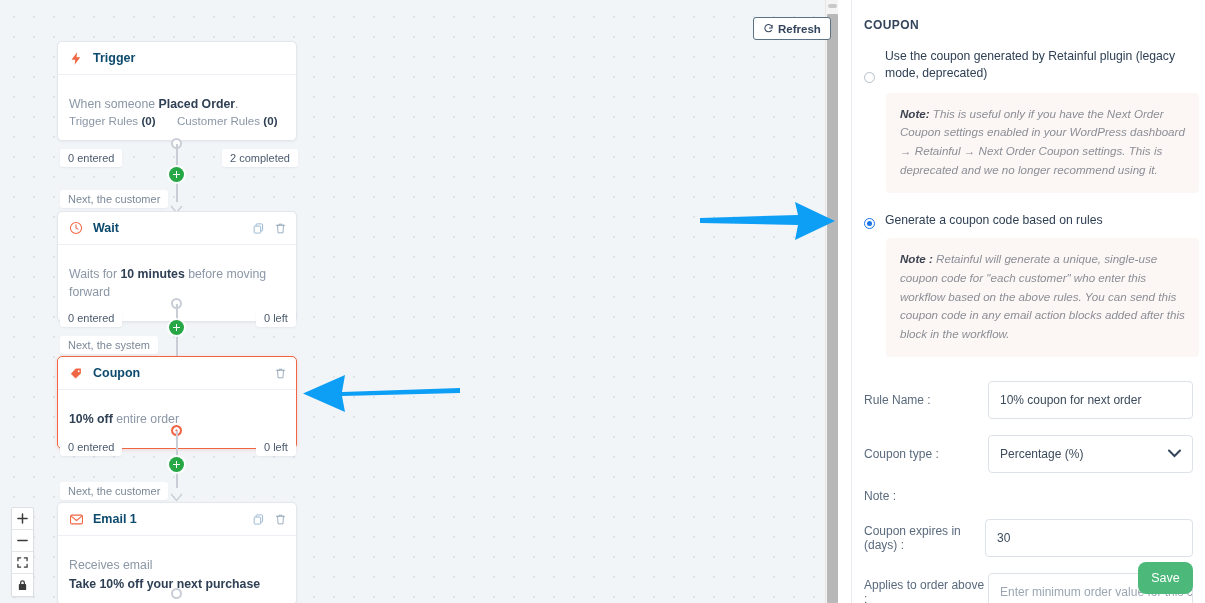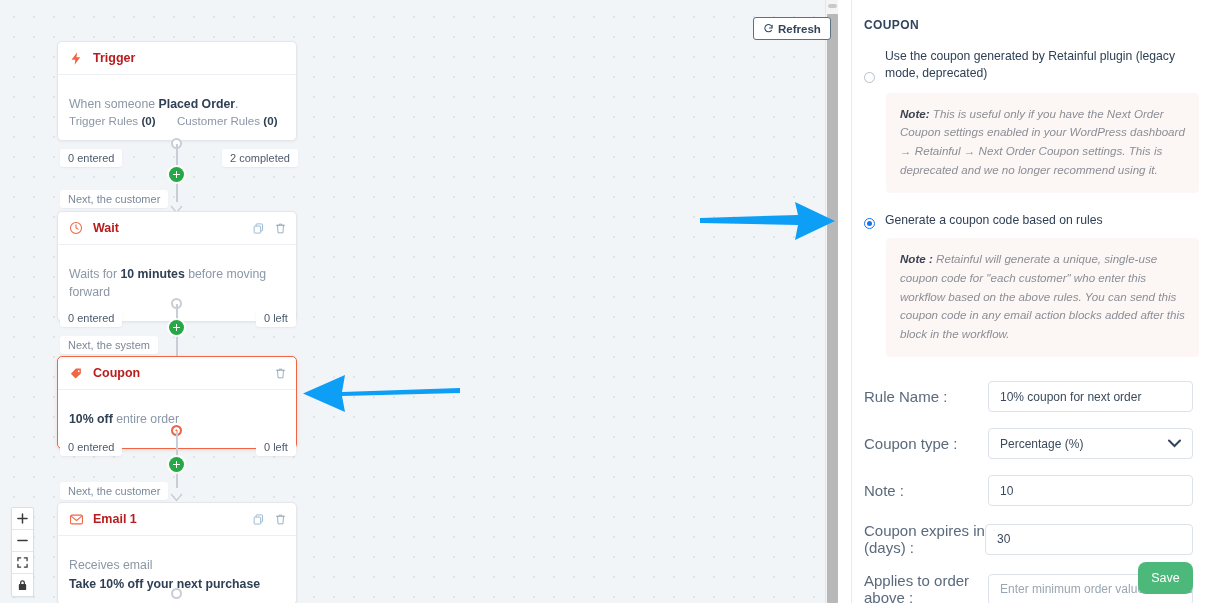--- a/index.html
+++ b/index.html
@@ -88,21 +88,21 @@
     border: 1.5px solid #f06543;
     box-shadow: 0 1px 4px rgba(240,101,67,0.18);
   }
   .node-head {
     height: 33px; display: flex; align-items: center;
     padding: 0 11px; border-bottom: 1px solid #eceff3;
     position: relative;
   }
   .node-head .n-icon { width: 17px; display:flex; align-items:center; }
   .node-head .n-title {
-    font-size: 12.5px; font-weight: bold; color: #b91c1c; margin-left: 7px;
+    font-size: 12.5px; font-weight: bold; color: #0c4a6e; margin-left: 7px;
   }
   .node-head .n-actions {
     position: absolute; right: 9px; top: 0; bottom: 0;
     display: flex; align-items: center; gap: 9px;
   }
   .node-head .n-actions span { cursor: pointer; display: flex; }
   .node-body {
     padding: 12px 11px 13px 11px;
   }
   .node-body .line1 {
@@ -215,25 +215,25 @@
     color: #8b8e96; line-height: 1.62;
   }
   .note-box p b { color: #3c4250; font-style: italic; font-weight: bold; }
 
   .field-row {
     display: flex; align-items: center;
     padding: 0 12px 0 12px;
     margin-top: 16px;
   }
   .field-label {
-    font-size: 15px; color: #5a6a7d;
+    font-size: 12px; color: #5a6a7d;
     width: 124px; flex: none;
   }
   .field-ctl {
-    flex: 1; height: 31px;
+    flex: 1; height: 38px;
     border: 1px solid #dde2e8; border-radius: 4px;
     background: #fff;
     display: flex; align-items: center;
     padding: 0 11px;
     font-size: 12px; color: #3b4a5c;
     position: relative;
   }
   .field-ctl.placeholder { color: #9aa6b2; }
   .field-ctl .chev {
     position: absolute; right: 11px; top: 50%;
@@ -468,21 +468,20 @@
         <span class="chev">
           <svg width="13" height="9" viewBox="0 0 13 9">
               <path d="M1 1.5L6.5 7 12 1.5" fill="none" stroke="#32445c" stroke-width="2" stroke-linecap="round"></path>
             </svg>
         </span>
       </div>
     </div>
 
     <div class="field-row">
       <div class="field-label">Note :</div>
-      <div class="field-ctl">10</div>
     </div>
 
     <div class="field-row">
       <div class="field-label">Coupon expires in (days) :</div>
       <div class="field-ctl" style="margin-left:-3px;">30</div>
     </div>
 
     <div class="field-row">
       <div class="field-label">Applies to order above :</div>
       <div class="field-ctl placeholder" style="overflow:hidden; white-space:nowrap;">Enter minimum order value for this coupon</div>

